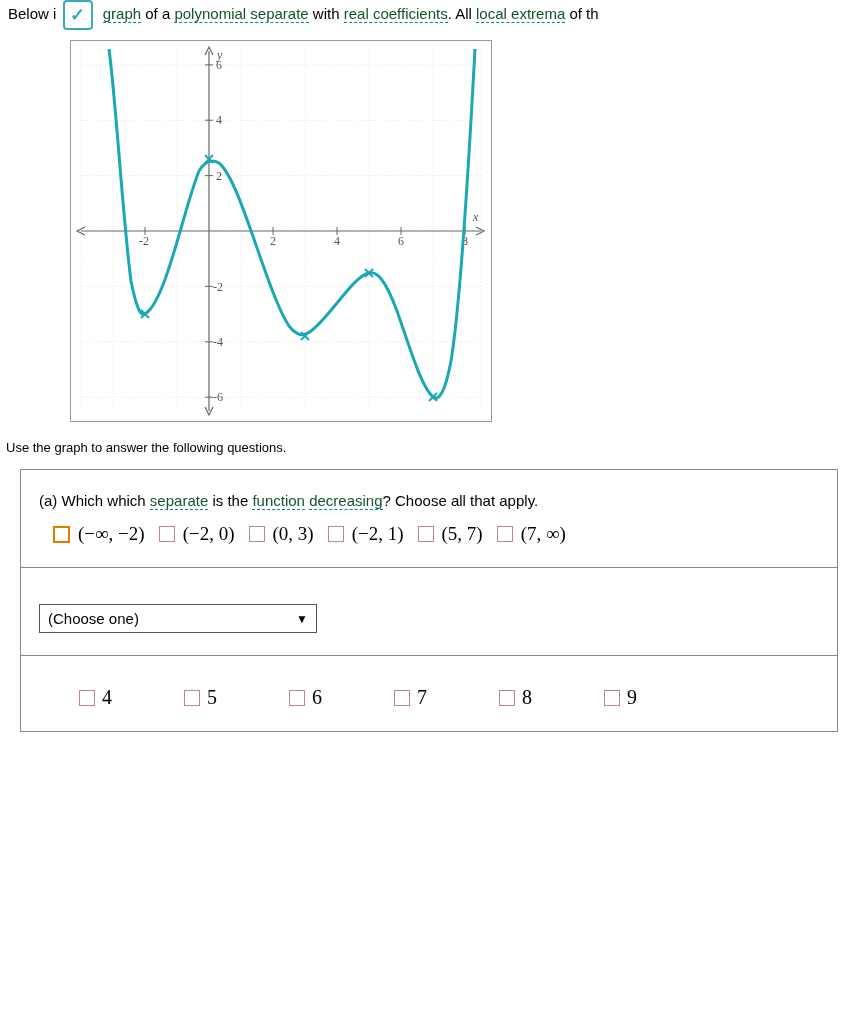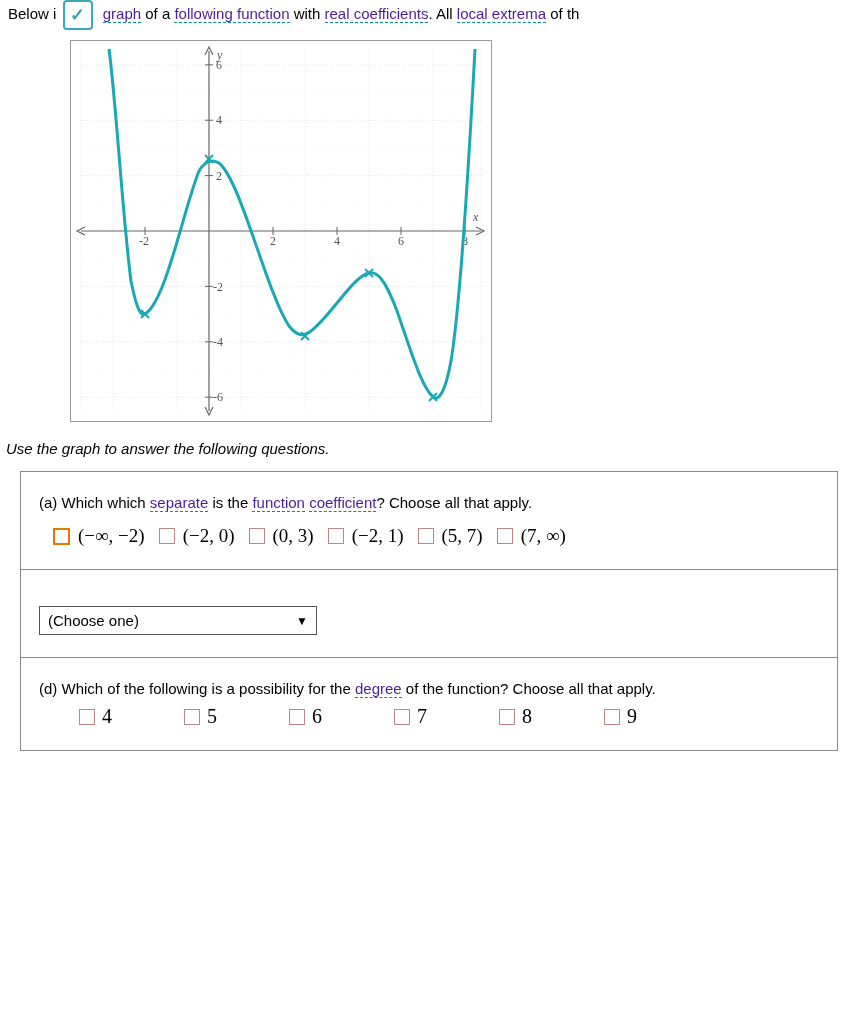--- a/index.html
+++ b/index.html
@@ -25,43 +25,42 @@
     border: 2px solid #37a9b7;
     border-radius: 4px;
     vertical-align: middle;
     margin: 0 6px 0 2px;
     color: #37a9b7;
     font-weight: bold;
     font-size: 18px;
     background: #fff;
   }
   .term {
-    color: #4c1d95;
+    color: #14532d;
     border-bottom: 1px dashed #008b9a;
     cursor: help;
   }
   .graph-wrap {
     margin-left: 70px;
     margin-top: 2px;
     margin-bottom: 10px;
     border: 1px solid #999;
     width: 420px;
     height: 380px;
     position: relative;
     background: #fff;
   }
   .graph-svg {
     position: absolute;
     left: 0;
     top: 0;
   }
   .instr {
     padding: 8px 6px 14px 6px;
-    font-size: 15px;
-    font-style: italic;
+    font-size: 13px;
   }
   .qbox {
     margin: 0 20px 4px 20px;
     border: 1px solid #888;
   }
   .qrow {
     border-bottom: 1px solid #888;
     padding: 22px 18px;
   }
   .qrow:last-child {
@@ -132,21 +131,21 @@
   }
   .d-opts .grp:last-child { margin-right: 0; }
   .math-it { font-style: italic; font-family:'Times New Roman',serif;}
 </style>
 </head>
 <body>
 
 <div class="top-line">
   <span>Below i</span>
   <span class="checkmark-box">✓</span>
-  <span class="term">graph</span><span> of a </span><span class="term">following function</span><span> with </span><span class="term">real coefficients</span><span>. All </span><span class="term">local extrema</span><span> of th</span>
+  <span class="term">graph</span><span> of a </span><span class="term">polynomial separate</span><span> with </span><span class="term">real coefficients</span><span>. All </span><span class="term">local extrema</span><span> of th</span>
 </div>
 
 <div class="graph-wrap">
   <svg class="graph-svg" width="420" height="380" viewBox="0 0 420 380">
 
     <g stroke="#ccc" stroke-width="0.5" stroke-dasharray="1 2">
       <line x1="10" y1="10" x2="10" y2="370"></line>
       <line x1="42" y1="10" x2="42" y2="370"></line>
       <line x1="106" y1="10" x2="106" y2="370"></line>
       <line x1="170" y1="10" x2="170" y2="370"></line>
@@ -261,21 +260,21 @@
     </g>
   </svg>
 </div>
 
 <div class="instr">Use the graph to answer the following questions.</div>
 
 <div class="qbox">
 
   <div class="qrow">
     <div>
-      <span>(a) Which which </span><span class="term">separate</span><span> is the </span><span class="term">function</span><span> </span><span class="term">coefficient</span><span>? Choose all that apply.</span>
+      <span>(a) Which which </span><span class="term">separate</span><span> is the </span><span class="term">function</span><span> </span><span class="term">decreasing</span><span>? Choose all that apply.</span>
     </div>
     <div class="opts-line" style="padding-left:14px;">
       <span class="cb sel"></span>
         <span class="optlabel">(−∞, −2)</span>
       <span class="cb"></span>
         <span class="optlabel">(−2, 0)</span>
       <span class="cb"></span>
         <span class="optlabel">(0, 3)</span>
       <span class="cb"></span>
         <span class="optlabel">(−2, 1)</span>
@@ -288,23 +287,20 @@
 
 
   <div class="qrow">
     <div class="dropdown">
       <span>(Choose one)</span>
       <span class="dd-arrow">▼</span>
     </div>
   </div>
 
   <div class="qrow">
-    <div>
-      <span>(d) Which of the following is a possibility for the </span><span class="term">degree</span><span> of the function? Choose all that apply.</span>
-    </div>
     <div class="d-opts" style="padding-left:40px;">
       <span class="grp"><span class="cb"></span>&nbsp;<span>4</span></span>
       <span class="grp"><span class="cb"></span>&nbsp;<span>5</span></span>
       <span class="grp"><span class="cb"></span>&nbsp;<span>6</span></span>
       <span class="grp"><span class="cb"></span>&nbsp;<span>7</span></span>
       <span class="grp"><span class="cb"></span>&nbsp;<span>8</span></span>
       <span class="grp"><span class="cb"></span>&nbsp;<span>9</span></span>
     </div>
   </div>
 </div>

